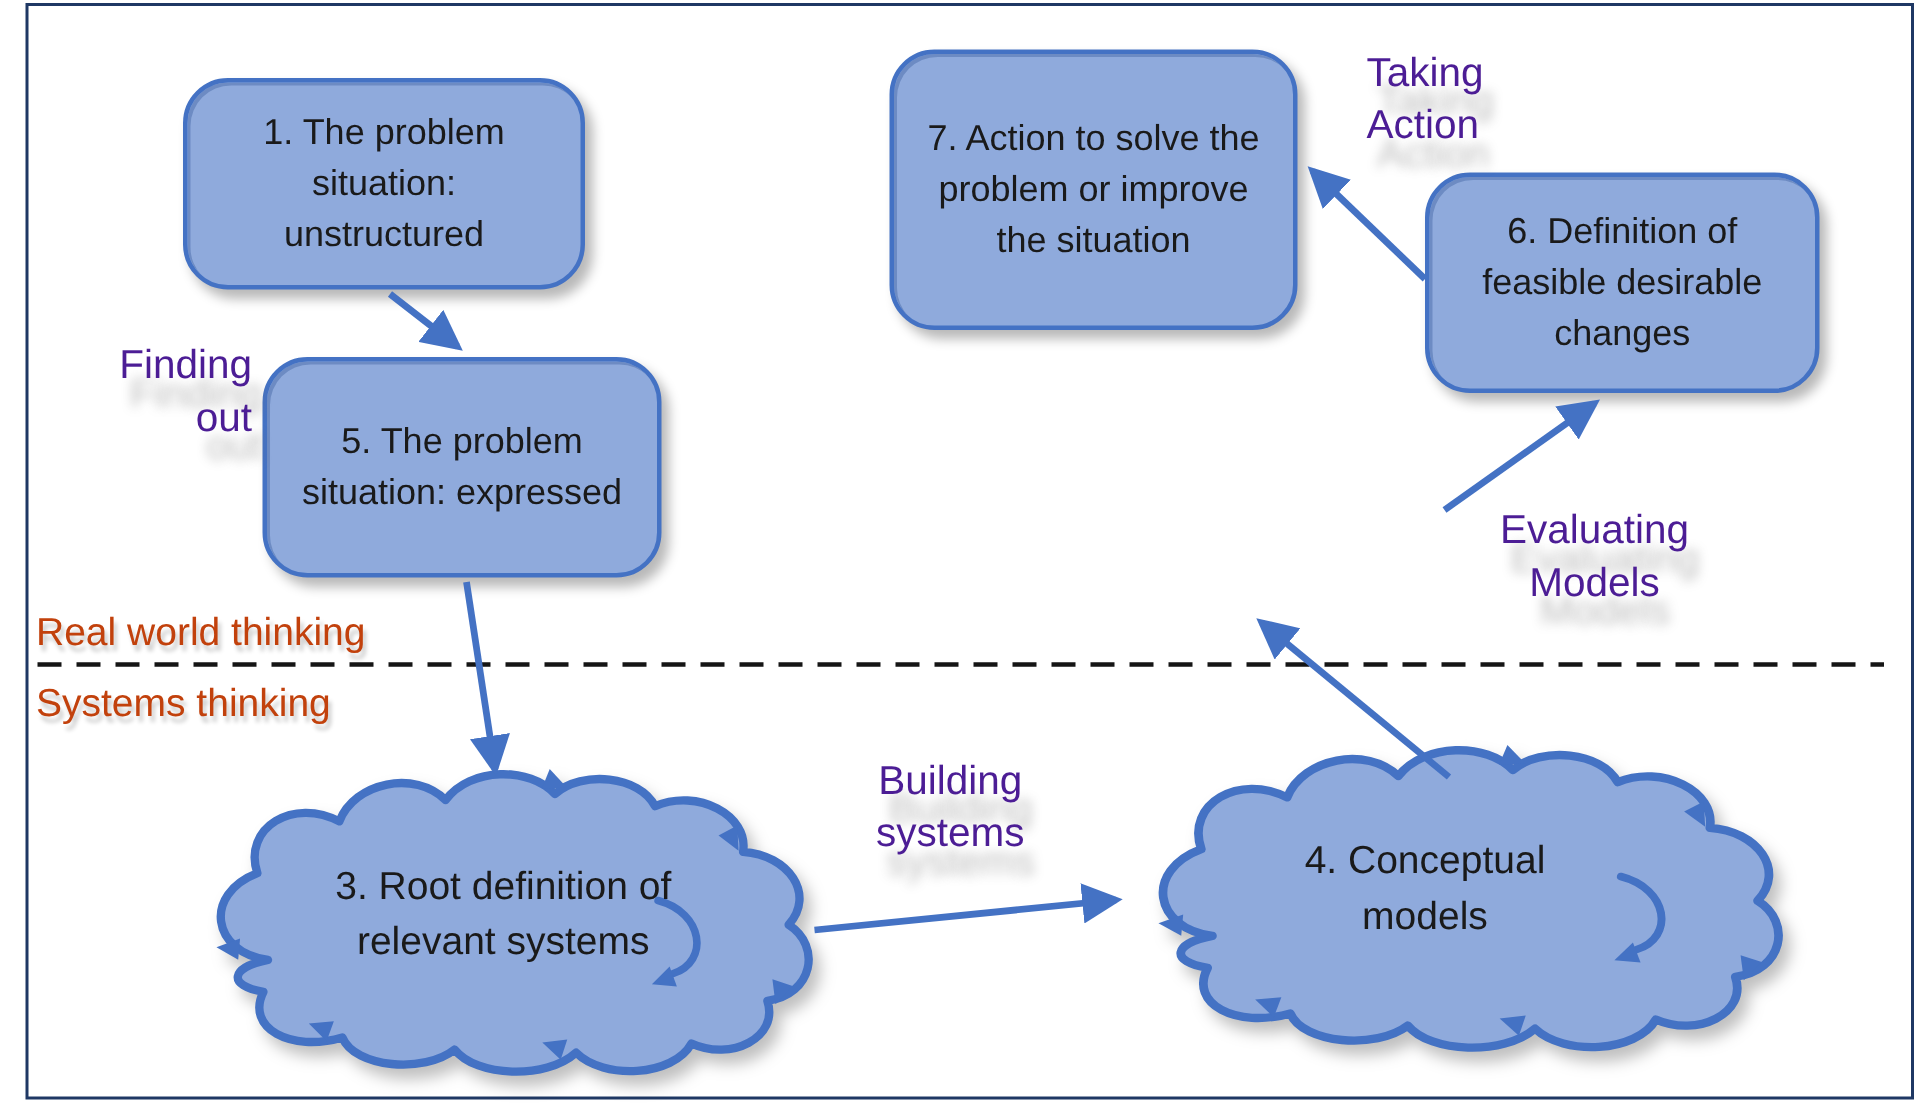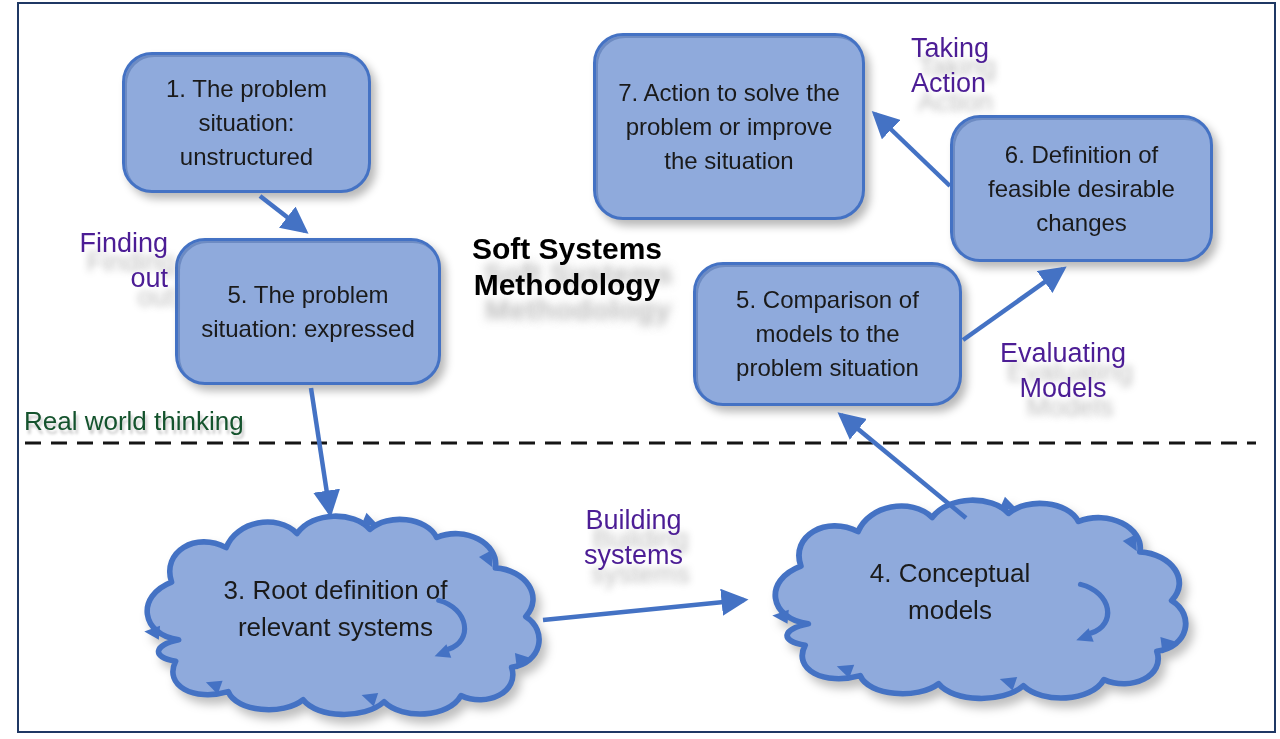--- a/index.html
+++ b/index.html
@@ -38,21 +38,21 @@
   .float-label{
     position:absolute;color:#4c1d95;font-size:27px;line-height:35px;text-align:center;
     text-shadow:7px 19px 7px rgba(115,115,115,0.48);
   }
   .float-label.left-align{text-align:left;}
   .title{
     position:absolute;text-align:center;font-weight:bold;font-size:30px;line-height:36px;
     color:#000;text-shadow:11px 25px 8px rgba(125,125,125,0.5);
   }
   .divider-label{
-    position:absolute;color:#14532d;font-size:26px;
+    position:absolute;color:#c2410c;font-size:26px;
     text-shadow:2px 4px 3px rgba(0,0,0,0.22);
   }
   .overlay{position:absolute;left:0;top:0;pointer-events:none;}
   .connector{stroke:var(--arrow);stroke-width:4.5;fill:none;marker-end:url(#ah);}
   .divider-line{stroke:var(--divider);stroke-width:3;stroke-dasharray:16 10;}
   .arrowfill{fill:var(--arrow);}
 </style>
 </head>
 <body>
 
@@ -107,41 +107,40 @@
     <path class="bump-arrow" d="M0,-7 L15,0 L0,7 Z" transform="translate(238,16) rotate(22)"></path>
     <path class="bump-arrow" d="M0,-7 L15,0 L0,7 Z" transform="translate(358,50) rotate(62)"></path>
     <path class="bump-arrow" d="M0,-7 L15,0 L0,7 Z" transform="translate(394,150) rotate(108)"></path>
     <path class="bump-arrow" d="M0,-7 L15,0 L0,7 Z" transform="translate(250,194) rotate(198)"></path>
     <path class="bump-arrow" d="M0,-7 L15,0 L0,7 Z" transform="translate(96,182) rotate(200)"></path>
     <path class="bump-arrow" d="M0,-7 L15,0 L0,7 Z" transform="translate(36,128) rotate(185)"></path>
     <path class="bump-arrow" d="M0,-7 L15,0 L0,7 Z" transform="translate(322,146) rotate(160)"></path>
   </svg>
   <div class="cloud-label" style="left:825px;top:555px;width:250px;">4. Conceptual models</div>
 
-  <div class="node" style="left:122px;top:52px;width:249px;height:141px;">1. The problem situation: unstructured</div>
+  <div class="node" style="left:122px;top:52px;width:268px;height:141px;">1. The problem situation: unstructured</div>
 
   <div class="node" style="left:175px;top:238px;width:266px;height:147px;">5. The problem situation: expressed</div>
 
-  <div class="node" style="left:693px;top:262px;width:269px;height:144px;">5. Comparison of models to the problem situation</div>
 
   <div class="node" style="left:950px;top:115px;width:263px;height:147px;">6. Definition of feasible desirable changes</div>
 
   <div class="node" style="left:593px;top:33px;width:272px;height:187px;">7. Action to solve the problem or improve the situation</div>
 
-  <div class="title" style="left:447px;top:231px;width:240px;">Soft Systems Methodology</div>
 
   <div class="float-label" style="left:38px;top:226px;width:130px;text-align:right;">Finding out</div>
 
   <div class="float-label left-align" style="left:911px;top:31px;width:120px;">Taking Action</div>
 
   <div class="float-label" style="left:988px;top:336px;width:150px;">Evaluating Models</div>
 
   <div class="float-label" style="left:556px;top:503px;width:155px;">Building systems</div>
 
   <div class="divider-label" style="left:24px;top:406px;">Real world thinking</div>
+  <div class="divider-label" style="left:24px;top:453px;">Systems thinking</div>
 
   <svg class="overlay" width="1280" height="739" viewBox="0 0 1280 739">
     <defs>
       <marker id="ah" markerWidth="6.5" markerHeight="6" refX="5" refY="3" orient="auto" markerUnits="strokeWidth">
         <path class="arrowfill" d="M0,0 L6,3 L0,6 Z"></path>
       </marker>
     </defs>
     <line class="divider-line" x1="25" y1="443" x2="1256" y2="443"></line>
     <path class="connector" d="M260,196 L305,231"></path>
     <path class="connector" d="M311,388 L330,513"></path>

